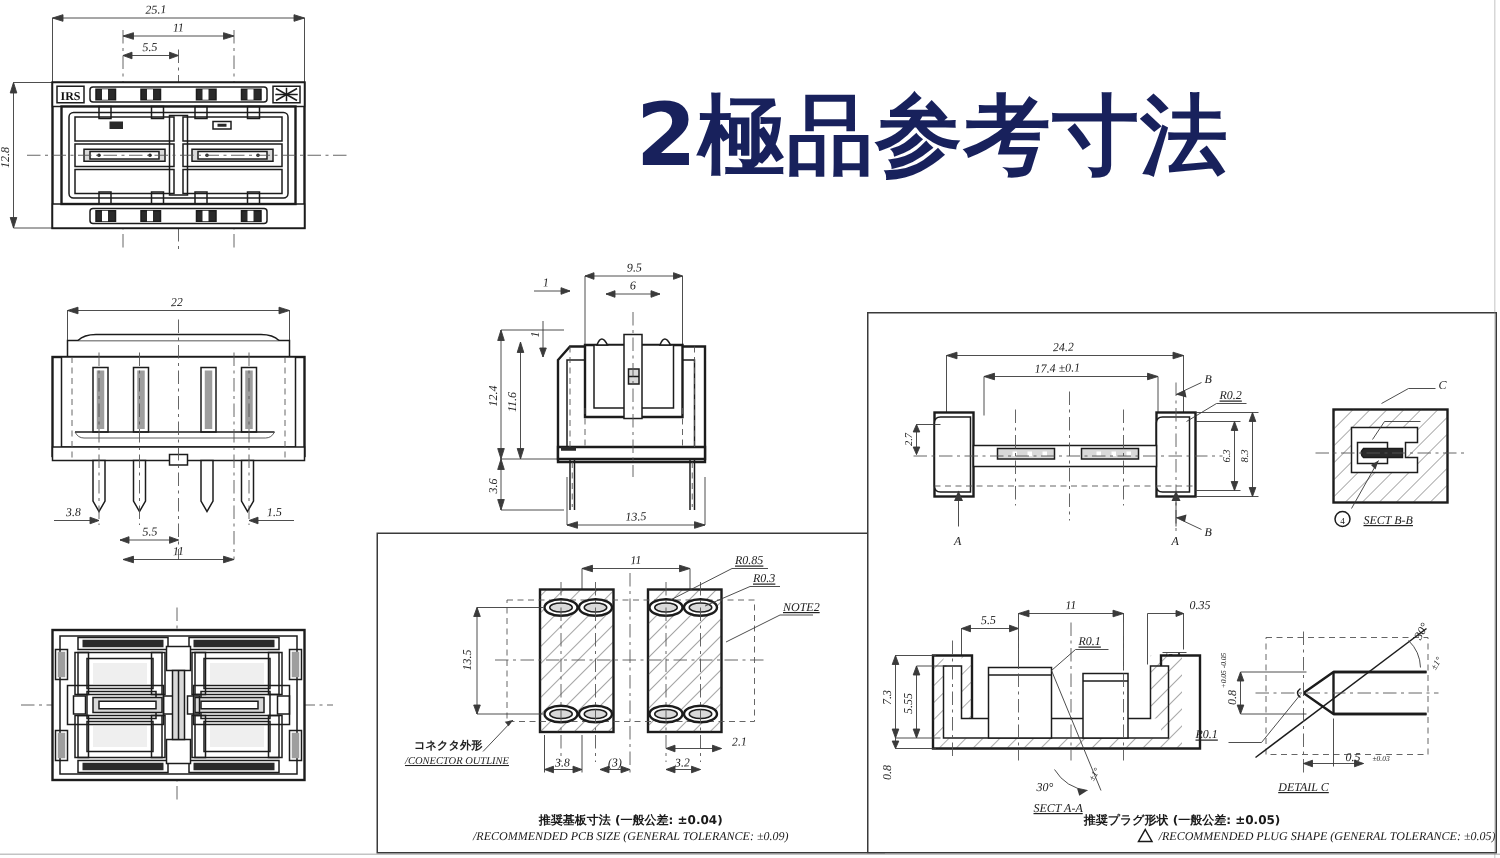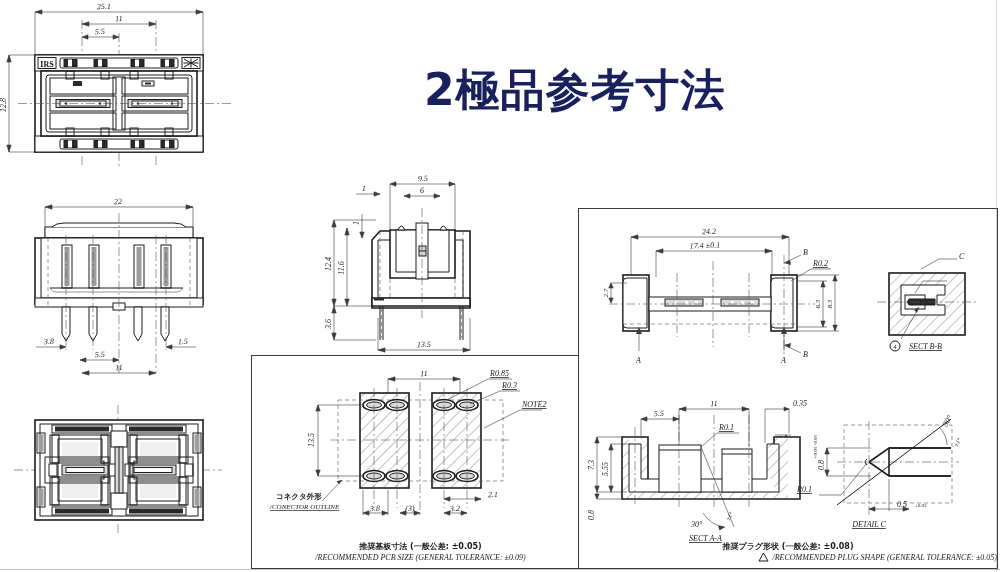--- a/index.html
+++ b/index.html
@@ -21,21 +21,21 @@
   .fillk{fill:#2a2a2a;}
   .t{font-family:"Liberation Serif",serif;font-style:italic;fill:#222;}
   .t7{font-size:7px;}
   .t8{font-size:8px;}
   .t6{font-size:6px;}
   .t5{font-size:5px;}
   .ul{text-decoration:underline;}
   .panel{border:1px solid #3a3a3a;background:#fff;box-sizing:border-box;}
   .title{
     position:absolute;left:424px;top:55px;width:420px;height:70px;
-    font-family:"DejaVu Sans",sans-serif;font-size:44px;font-weight:bold;
+    font-family:"DejaVu Sans",sans-serif;font-size:58px;font-weight:bold;
     color:#18215c;letter-spacing:1px;line-height:70px;white-space:nowrap;
   }
   .cap{font-family:"Liberation Serif",serif;font-style:italic;font-size:8px;
        text-align:center;color:#1a1a1a;line-height:11px;}
   .capj{font-family:"DejaVu Sans",sans-serif;font-style:normal;font-weight:bold;font-size:8px;}
   .edge{position:absolute;background:#7a7a7a;}
 </style>
 </head>
 <body>
 
@@ -532,21 +532,21 @@
         <line x1="192" y1="141" x2="229" y2="141"></line>
         <path d="M192 141 l6 -2.2 v4.4 z" fill="#3a3a3a"></path>
           <path d="M229 141 l-6 -2.2 v4.4 z" fill="#3a3a3a"></path>
       </g>
       <text class="t t8" x="123" y="153" text-anchor="middle" transform="rotate(-2 123 153)">3.8</text>
       <text class="t t8" x="158" y="153" text-anchor="middle" transform="rotate(-2 158 153)">(3)</text>
       <text class="t t8" x="203" y="153" text-anchor="middle" transform="rotate(-2 203 153)">3.2</text>
       <text class="t t8" x="241" y="139" text-anchor="middle" transform="rotate(-2 241 139)">2.1</text>
     </svg>
     <div class="cap" style="position:absolute;left:0;bottom:5px;width:100%;">
-      <div class="capj">推奨基板寸法 (一般公差: ±0.05)</div>
+      <div class="capj">推奨基板寸法 (一般公差: ±0.04)</div>
       <div>/RECOMMENDED PCB SIZE (GENERAL TOLERANCE: ±0.09)</div>
     </div>
   </div>
 
   <div class="panel abs" style="left:578px;top:208px;width:420px;height:361px;">
 
     <svg width="418" height="175" viewBox="0 0 418 175" style="position:absolute;left:0;top:2px;">
 
       <g class="dim">
         <line x1="52" y1="26" x2="210" y2="26"></line>
@@ -803,21 +803,21 @@
         <text class="t t8 ul" x="218" y="105">R0.1</text>
 
         <path class="dim" d="M360 40 a26 26 0 0 1 8 18"></path>
         <text class="t t8" x="368" y="40" transform="rotate(-60 368 40)">30°</text>
         <text class="t t6" x="378" y="60" transform="rotate(-60 378 60)">±1°</text>
         <text class="t t8 ul" x="290" y="140" text-anchor="middle">DETAIL C</text>
       </g>
     </svg>
 
     <div class="cap" style="position:absolute;left:0;bottom:5px;width:100%;">
-      <div class="capj">推奨プラグ形状 (一般公差: ±0.08)</div>
+      <div class="capj">推奨プラグ形状 (一般公差: ±0.05)</div>
       <div style="display:flex;align-items:center;justify-content:flex-end;gap:4px;">
         <span style="display:inline-block;width:0;height:0;border-left:5px solid transparent;border-right:5px solid transparent;border-bottom:9px solid transparent;position:relative;">
           <svg width="11" height="10" style="position:absolute;left:-5px;top:-1px;">
               <path d="M5.5 1 L10 9 L1 9 Z" fill="none" stroke="#1a1a1a" stroke-width="1"></path>
             </svg>
         </span>
         <span>/RECOMMENDED PLUG SHAPE (GENERAL TOLERANCE: ±0.05)</span>
       </div>
     </div>
   </div>

